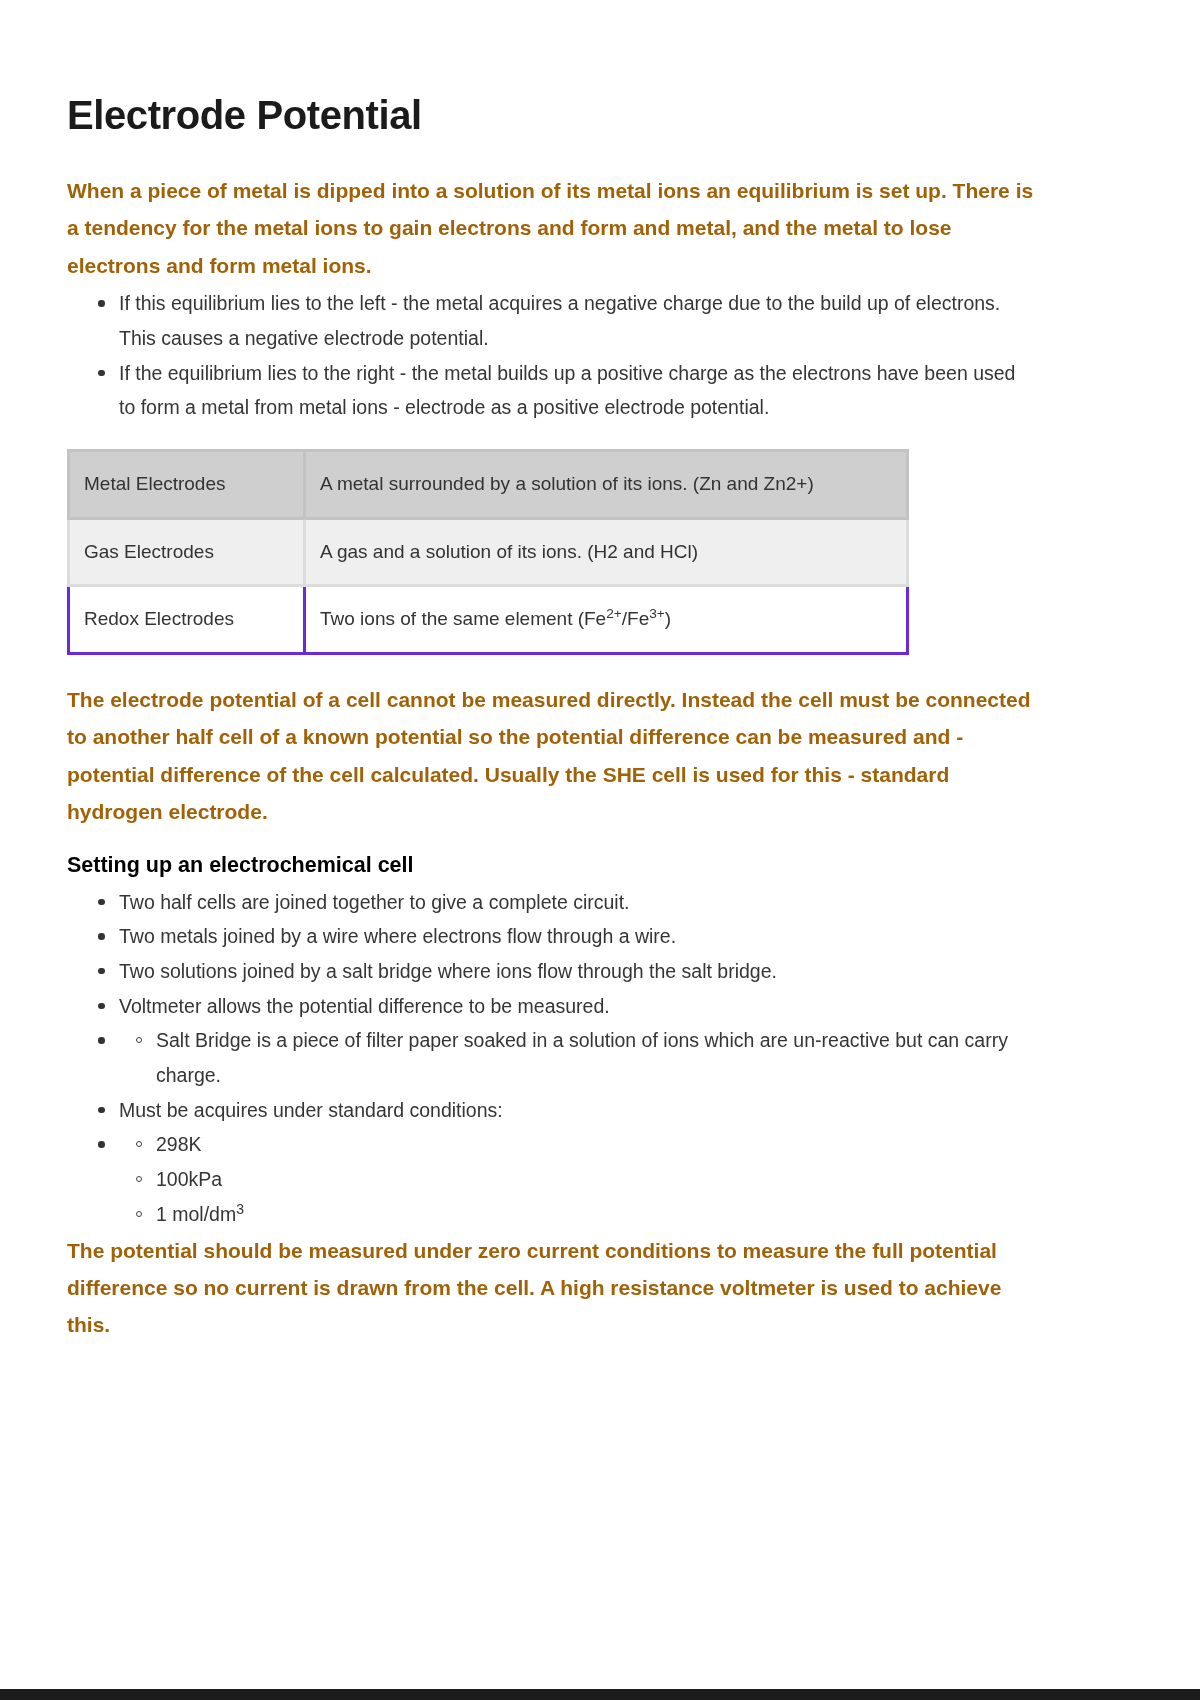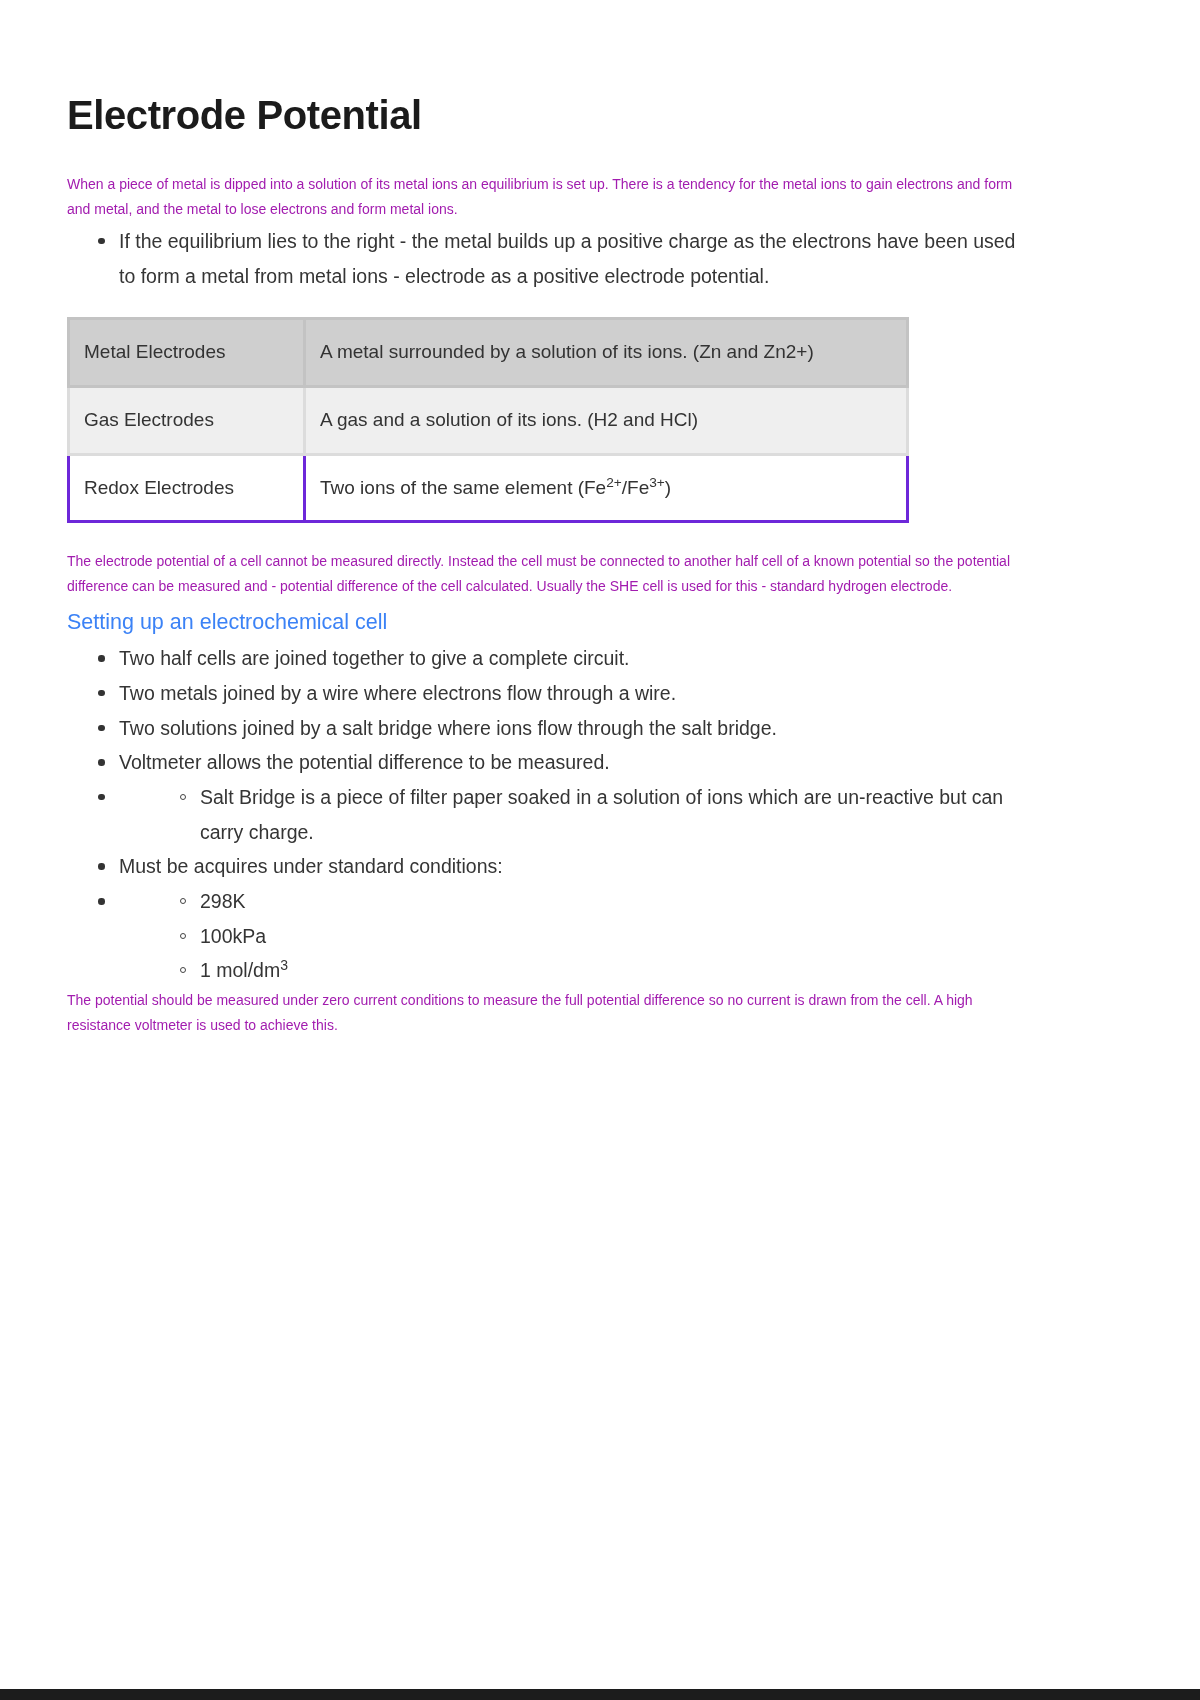--- a/index.html
+++ b/index.html
@@ -35,25 +35,25 @@
   h1.doc-title {
     font-size: 40px;
     font-weight: bold;
     letter-spacing: -0.4px;
     color: #1b1b1b;
     margin: 0 0 34px 0;
     line-height: 1.15;
   }
 
   p.para {
-    font-size: 14px;
+    font-size: 21px;
     line-height: 1.78;
-    color: #a21caf;
+    color: #a16207;
     margin: 0 0 2px 0;
-    font-weight: 400;
+    font-weight: 700;
   }
 
   ul.lvl1 {
     margin: 0 0 0 0;
     padding-left: 52px;
     list-style: none;
   }
   ul.lvl1 > li {
     position: relative;
     font-size: 19.5px;
@@ -76,40 +76,39 @@
   ul.lvl2 {
     margin: 0;
     padding-left: 43px;
     list-style: none;
   }
   ul.lvl2 > li {
     position: relative;
     font-size: 19.5px;
     line-height: 1.78;
     color: #353535;
-    margin-left: 44px;
   }
   ul.lvl2 > li::before {
     content: "";
     position: absolute;
     left: -20px;
     top: 14px;
     width: 6px;
     height: 6px;
     border-radius: 50%;
     border: 1.4px solid #444;
     background: transparent;
     box-sizing: border-box;
   }
 
   h2.section-title {
     font-size: 21.5px;
-    font-weight: normal;
-    color: #3b82f6;
-    margin: 8px 0 4px 0;
+    font-weight: bold;
+    color: #000000;
+    margin: 20px 0 4px 0;
     line-height: 1.4;
   }
 
   table.info-table {
     border-collapse: collapse;
     width: 779px;
     margin: 24px 0 26px 0;
     table-layout: fixed;
   }
   table.info-table td {
@@ -168,20 +167,21 @@
 
 <div class="page">
 
   <div class="content">
 
     <h1 class="doc-title">Electrode Potential</h1>
 
     <p class="para">When a piece of metal is dipped into a solution of its metal ions an equilibrium is set up. There is a tendency for the metal ions to gain electrons and form and metal, and the metal to lose electrons and form metal ions.</p>
 
     <ul class="lvl1">
+      <li>If this equilibrium lies to the left - the metal acquires a negative charge due to the build up of electrons. This causes a negative electrode potential.</li>
       <li>If the equilibrium lies to the right - the metal builds up a positive charge as the electrons have been used to form a metal from metal ions - electrode as a positive electrode potential.</li>
     </ul>
 
     <table class="info-table">
       <tbody>
         <tr class="row-shaded tbl-first">
           <td class="col-label">Metal Electrodes</td>
           <td class="col-desc">A metal surrounded by a solution of its ions. (Zn and Zn2+)</td>
         </tr>
         <tr class="row-light">

